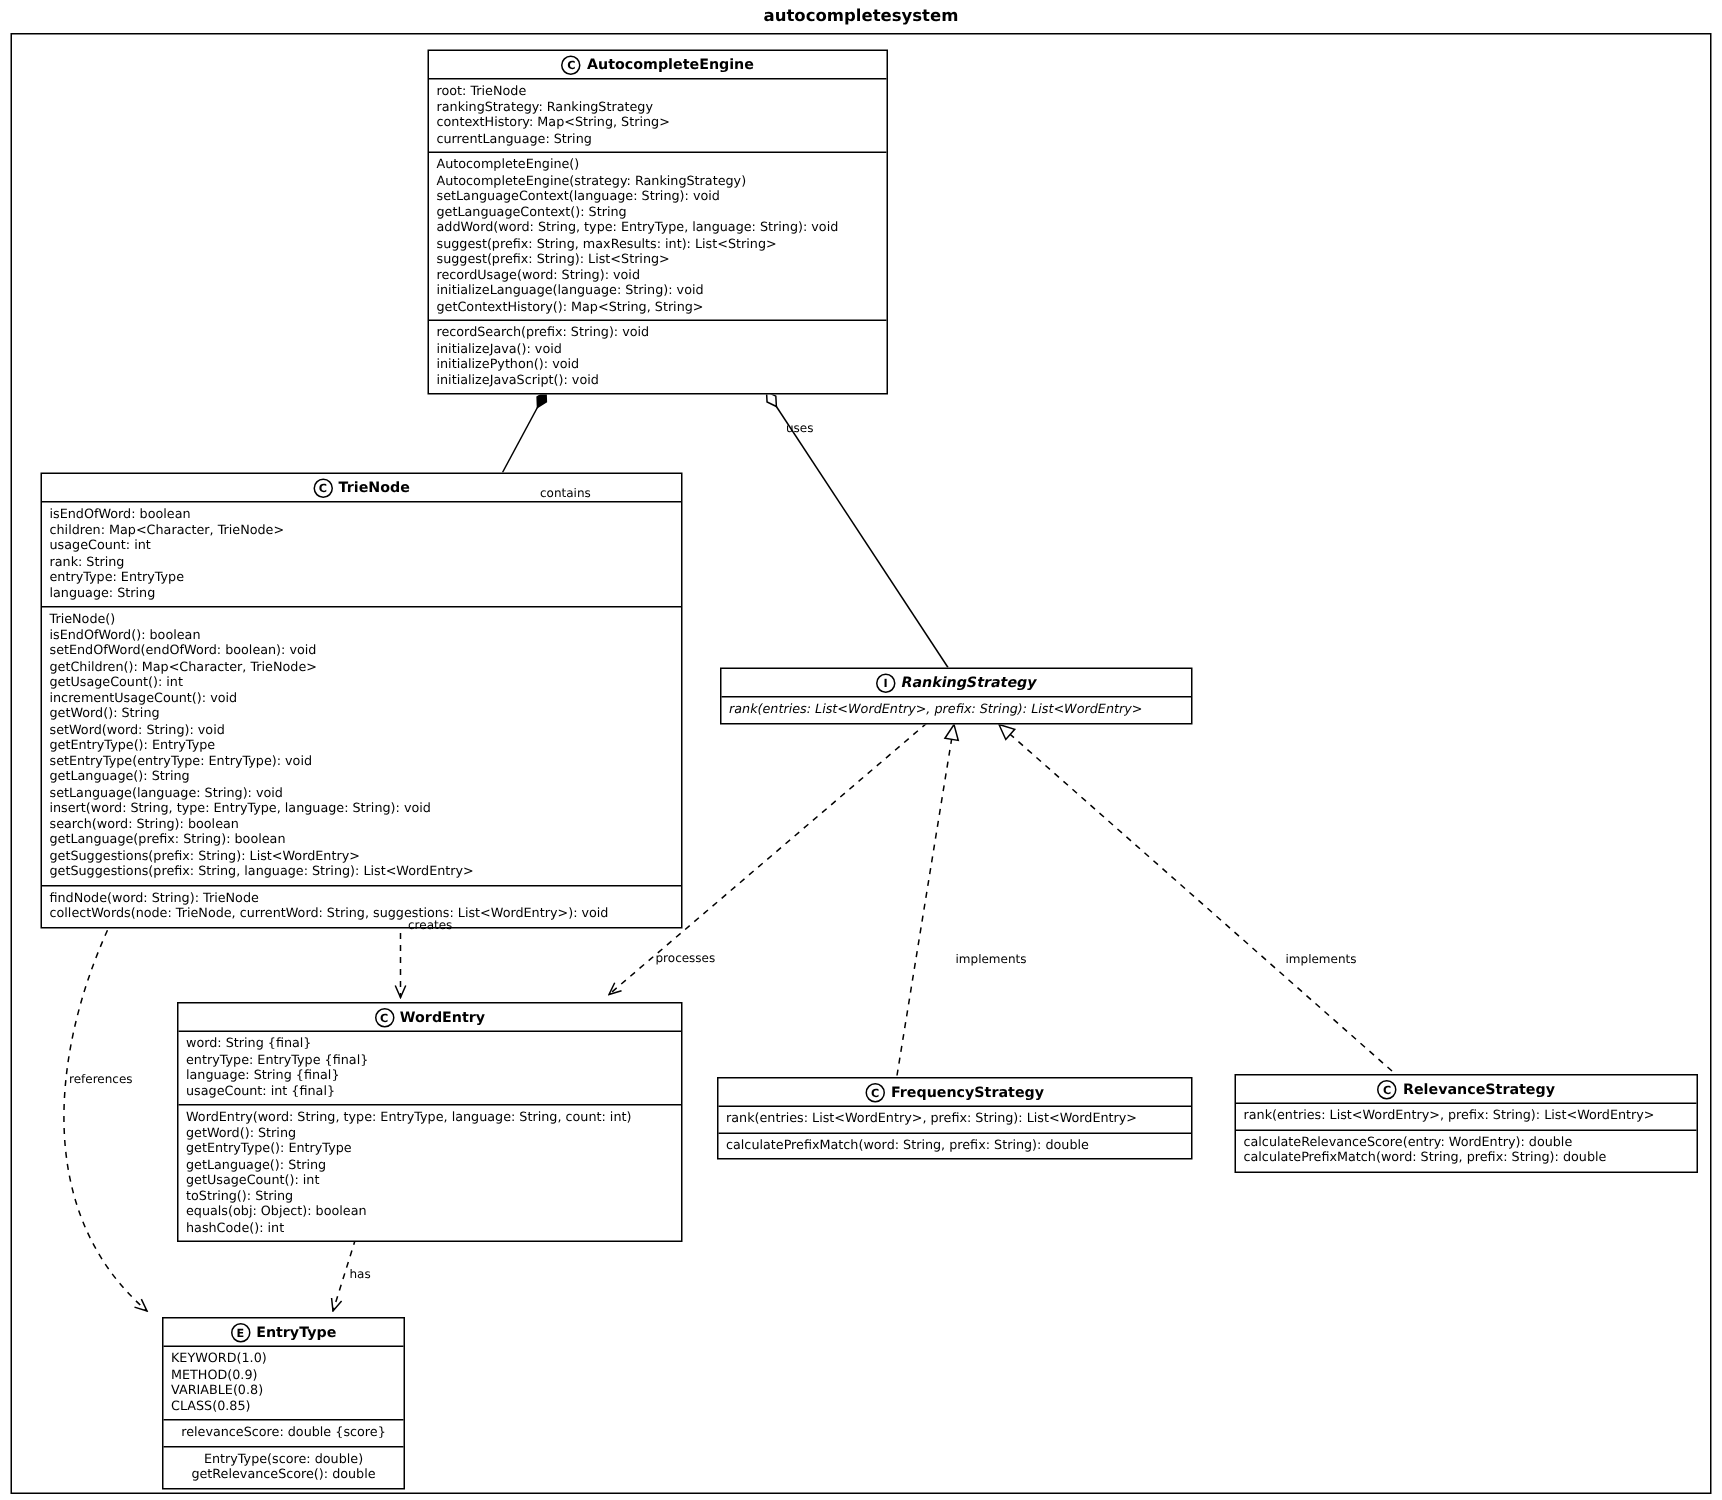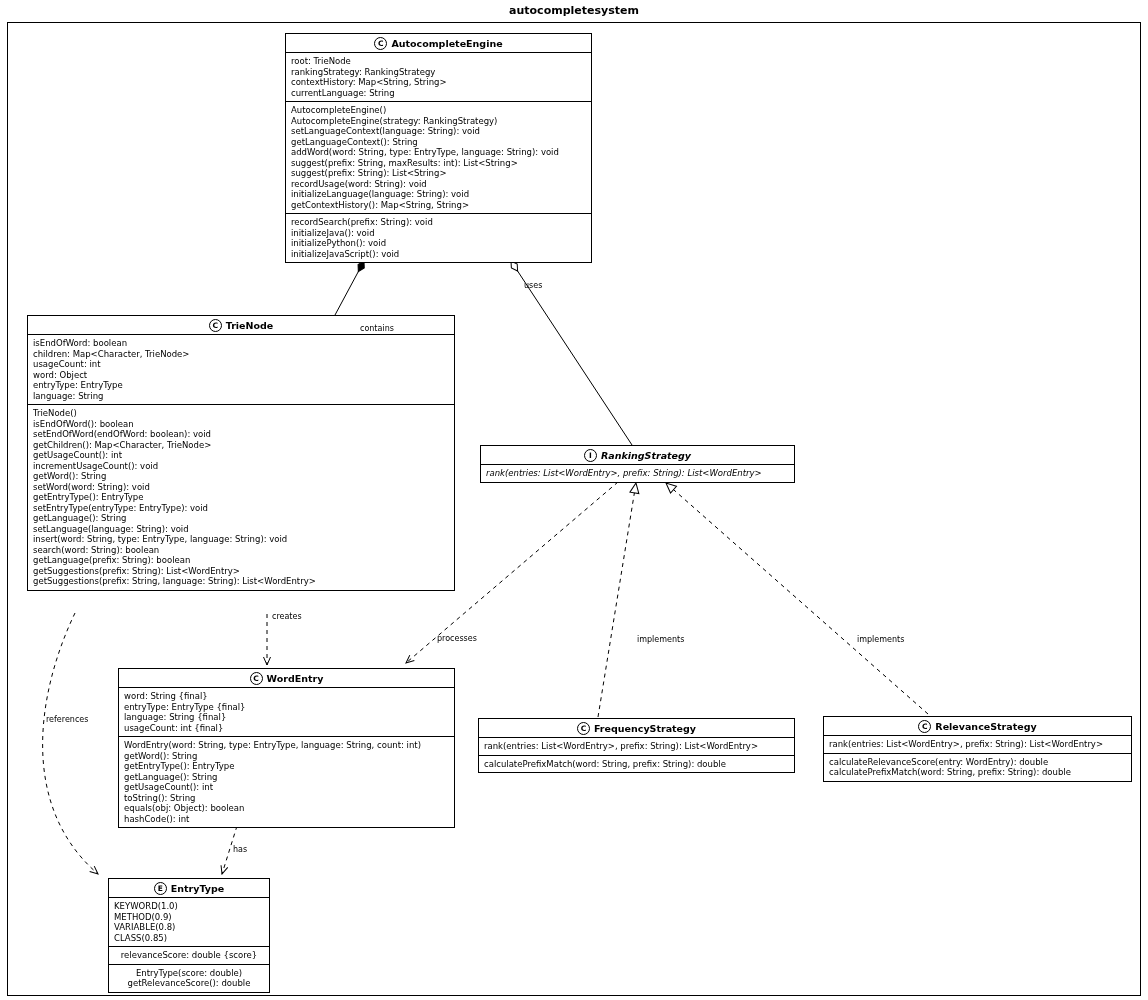--- a/index.html
+++ b/index.html
@@ -98,21 +98,21 @@
 
   <div class="class-box" style="left:27px;top:315px;width:428px;">
     <div class="class-title">
       <span class="stereo-circle">C</span>
       <span class="class-name">TrieNode</span>
     </div>
     <div class="class-section">
         <div class="member-line">isEndOfWord: boolean</div>
         <div class="member-line">children: Map&lt;Character, TrieNode&gt;</div>
         <div class="member-line">usageCount: int</div>
-        <div class="member-line">word: Object</div>
+        <div class="member-line">rank: String</div>
         <div class="member-line">entryType: EntryType</div>
         <div class="member-line">language: String</div>
       </div>
     <div class="class-section">
         <div class="member-line">TrieNode()</div>
         <div class="member-line">isEndOfWord(): boolean</div>
         <div class="member-line">setEndOfWord(endOfWord: boolean): void</div>
         <div class="member-line">getChildren(): Map&lt;Character, TrieNode&gt;</div>
         <div class="member-line">getUsageCount(): int</div>
         <div class="member-line">incrementUsageCount(): void</div>
@@ -121,20 +121,24 @@
         <div class="member-line">getEntryType(): EntryType</div>
         <div class="member-line">setEntryType(entryType: EntryType): void</div>
         <div class="member-line">getLanguage(): String</div>
         <div class="member-line">setLanguage(language: String): void</div>
         <div class="member-line">insert(word: String, type: EntryType, language: String): void</div>
         <div class="member-line">search(word: String): boolean</div>
         <div class="member-line">getLanguage(prefix: String): boolean</div>
         <div class="member-line">getSuggestions(prefix: String): List&lt;WordEntry&gt;</div>
         <div class="member-line">getSuggestions(prefix: String, language: String): List&lt;WordEntry&gt;</div>
       </div>
+    <div class="class-section">
+        <div class="member-line">findNode(word: String): TrieNode</div>
+        <div class="member-line">collectWords(node: TrieNode, currentWord: String, suggestions: List&lt;WordEntry&gt;): void</div>
+      </div>
   </div>
 
   <div class="class-box interface" style="left:480px;top:445px;width:315px;">
     <div class="class-title">
       <span class="stereo-circle">I</span>
       <span class="class-name">RankingStrategy</span>
     </div>
     <div class="class-section">
         <div class="member-line">rank(entries: List&lt;WordEntry&gt;, prefix: String): List&lt;WordEntry&gt;</div>
       </div>

